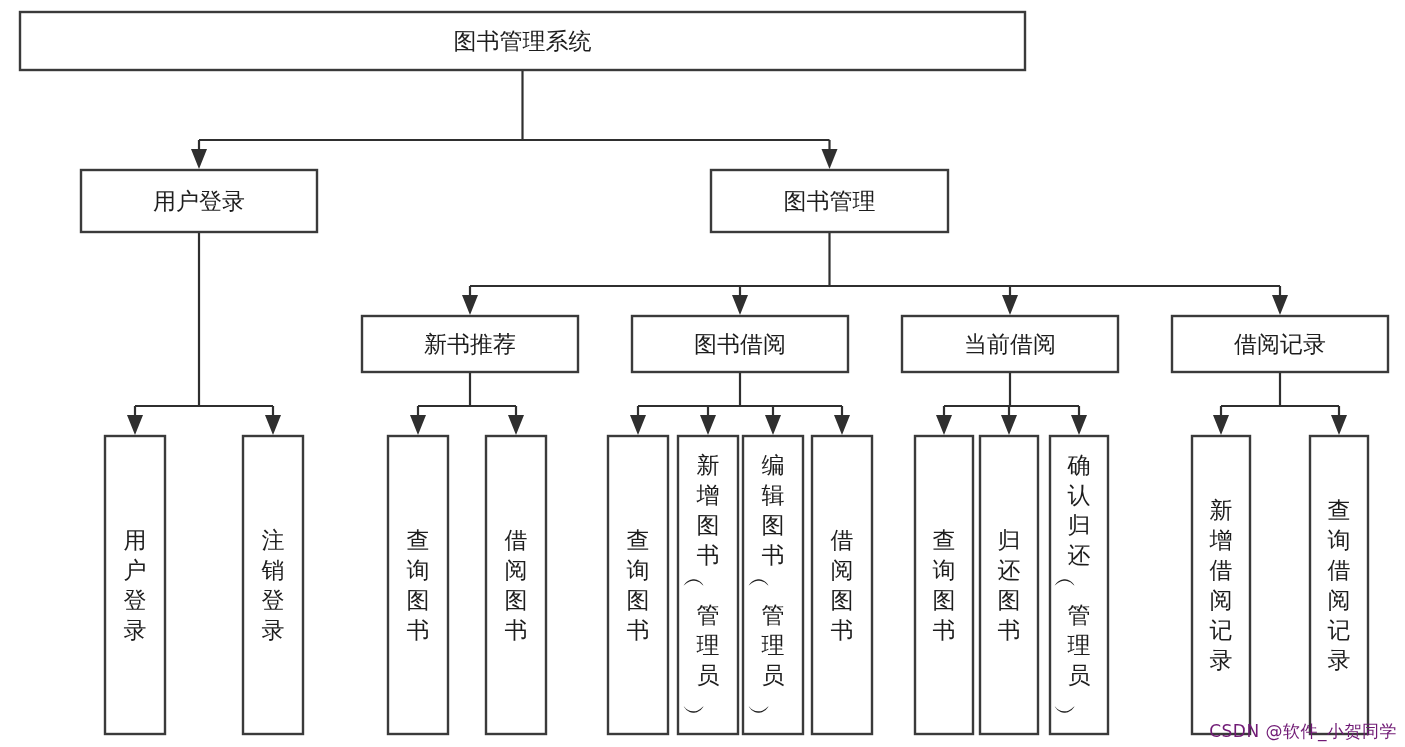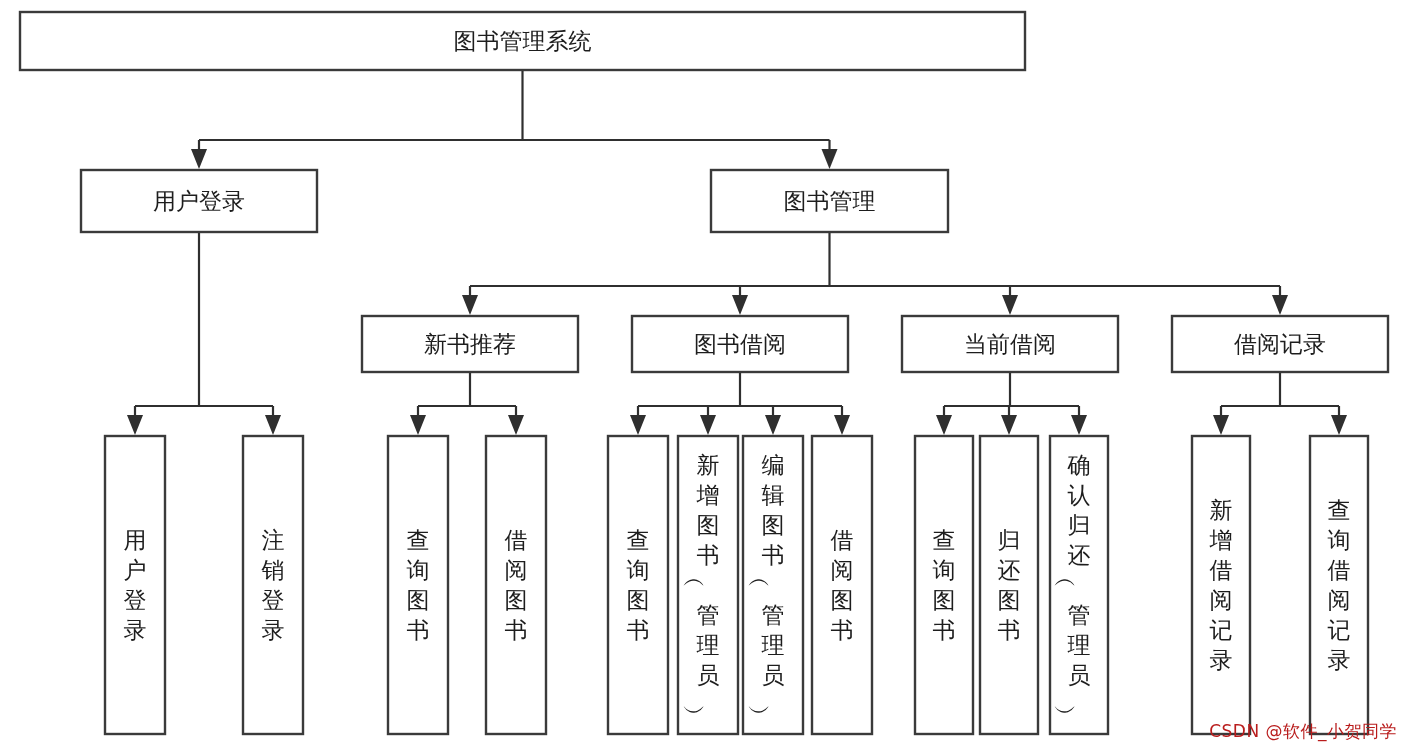--- a/index.html
+++ b/index.html
@@ -47,21 +47,21 @@
   .arrow-head {
     fill: #2f2f2f;
     stroke: none;
   }
   .watermark {
     position: absolute;
     right: 8px;
     bottom: 4px;
     font-family: "DejaVu Sans", "Liberation Sans", sans-serif;
     font-size: 17px;
-    color: #b91c1c;
+    color: #701a75;
     letter-spacing: 0.5px;
     white-space: nowrap;
     user-select: none;
   }
 </style>
 </head>
 <body>
 
 <svg id="diagram-root" viewBox="0 0 1405 747">
   <g id="edge-layer">

